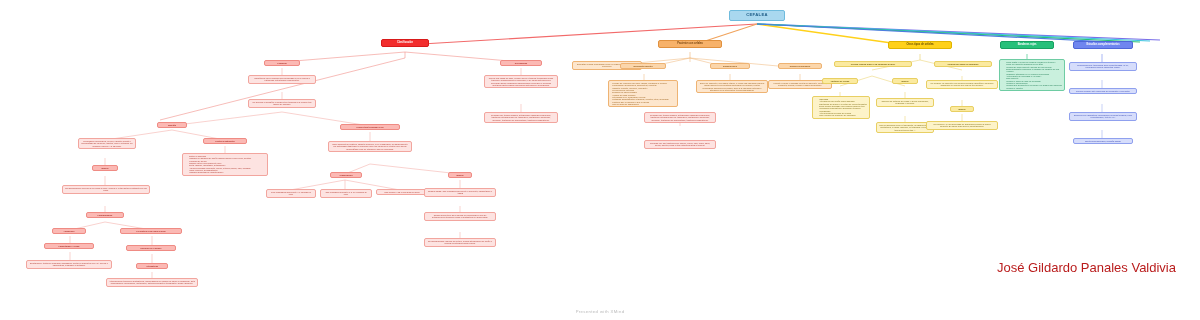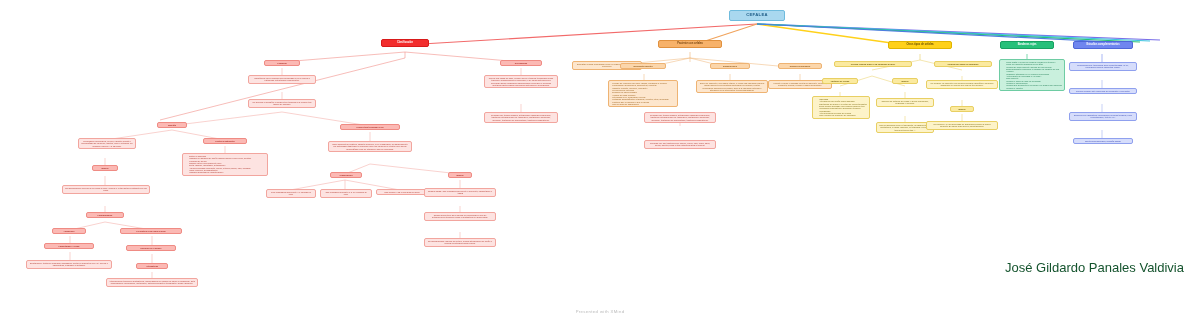--- a/index.html
+++ b/index.html
@@ -25,22 +25,22 @@
   .h-blue{background:#6f86ef;border-color:#4e66d6;color:#ffffff;}
   .red-l{background:#fde3e1;border-color:#f2a59e;color:#b03a30;}
   .orange{background:#fde6cd;border-color:#eeb373;color:#9a5f18;}
   .yellow{background:#fdf3c8;border-color:#e8cf63;color:#7d6a12;}
   .green{background:#c9f0dd;border-color:#6ecca3;color:#1d7a52;}
   .blue{background:#d6ddfb;border-color:#8fa0ee;color:#3a4bb5;}
   .redchip{background:#fbb9b4;border-color:#ef8b84;color:#a8322a;font-weight:bold;}
   .orangechip{background:#fbd6ab;border-color:#eeb373;color:#8c5413;font-weight:bold;}
   .yellowchip{background:#fbeaa0;border-color:#e8cf63;color:#6f5d0e;font-weight:bold;}
 
-  .credit{position:absolute;right:16px;bottom:26px;text-align:center;
-          font-size:13px;color:#14532d;line-height:1.35;white-space:pre-line;}
+  .credit{position:absolute;right:24px;bottom:26px;text-align:center;
+          font-size:13px;color:#b91c1c;line-height:1.35;white-space:pre-line;}
   .credit .line2{font-size:13px;}
   .footer{position:absolute;left:0;right:0;bottom:6px;text-align:center;
           font-size:4.2px;color:#b9b9b9;letter-spacing:.4px;}
   ul{margin:0;padding-left:3px;list-style:none;}
   li{text-indent:-1.6px;padding-left:1.6px;}
   li:before{content:"- ";}
 </style>
 </head>
 <body>
 

